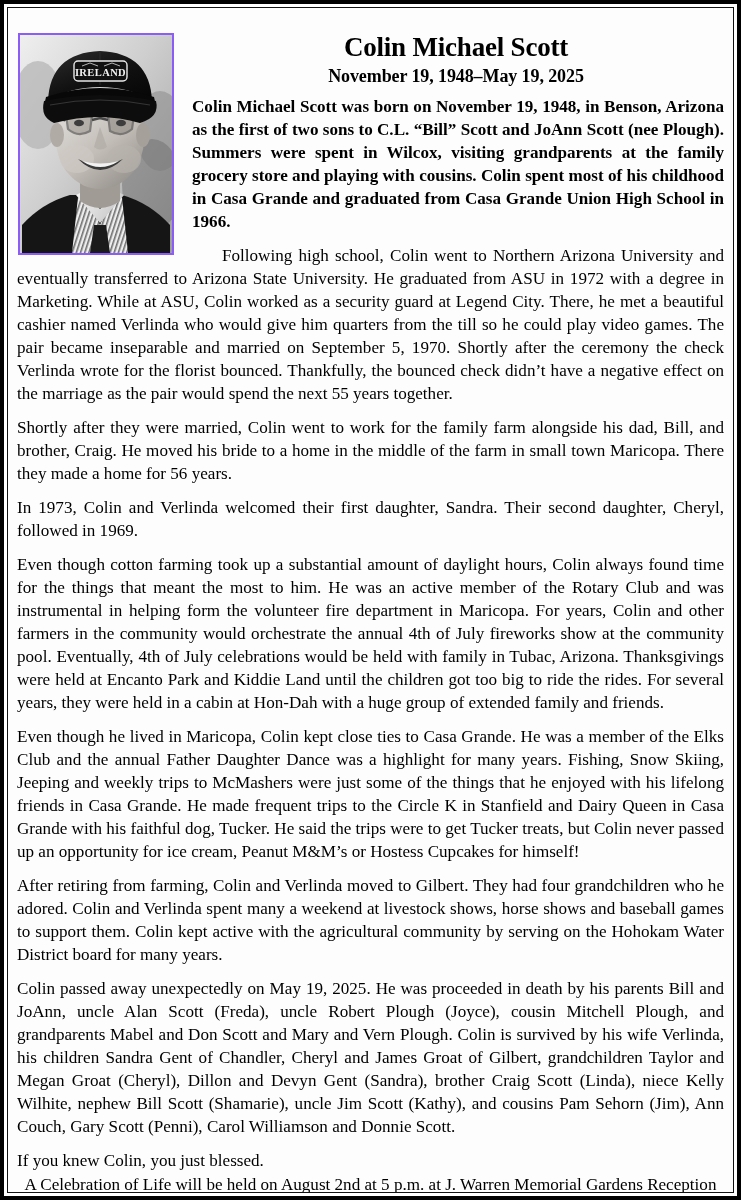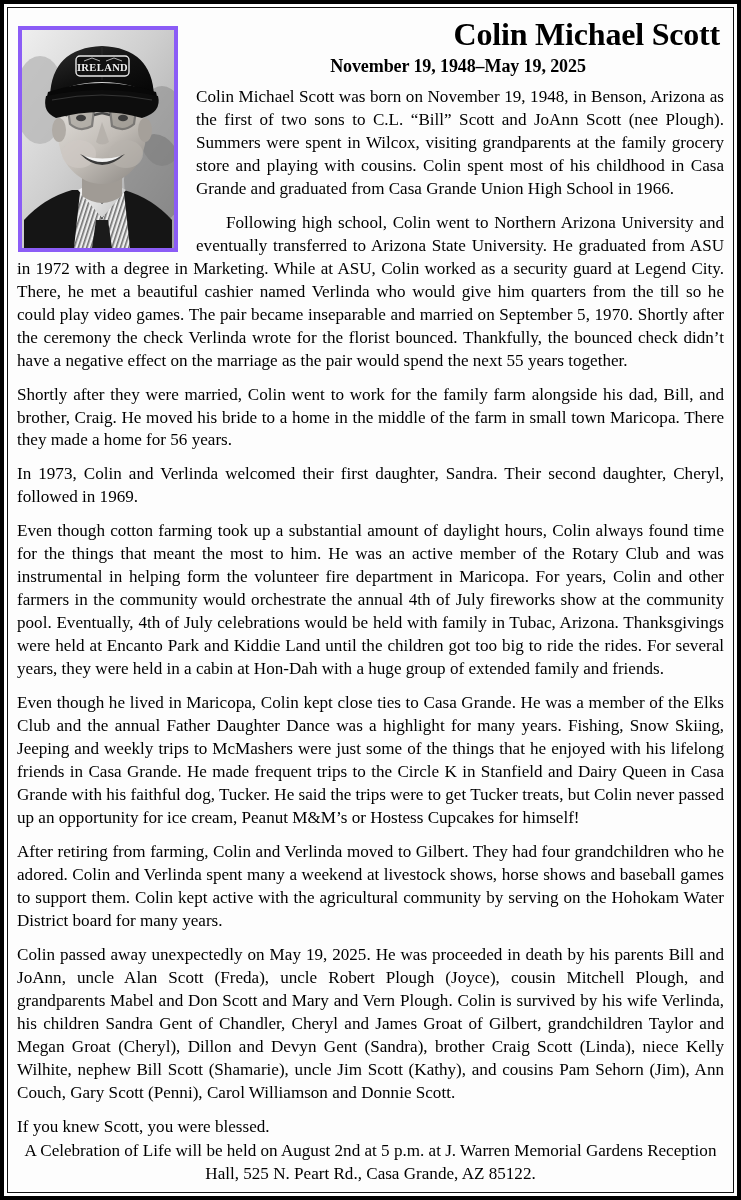--- a/index.html
+++ b/index.html
@@ -32,41 +32,40 @@
     background: #fdfdfd;
     padding: 7px 9px 6px 9px;
     overflow: hidden;
   }
 
   
   .portrait {
     float: left;
     width: 152px;
     height: 218px;
-    margin: 11px 18px 3px 1px;
-    border: 4px solid #8b5cf6;
+    margin: 18px 18px 3px 1px;
+    border: 2px solid #8b5cf6;
     position: relative;
     overflow: hidden;
     background: #d8d8d8;
   }
   .portrait svg { display: block; width: 100%; height: 100%; }
 
   
   .head-block {
     overflow: hidden;
     text-align: center;
     padding: 0 4px 0 0;
   }
   .deceased-name {
-    font-size: 32px;
+    font-size: 27px;
     font-weight: bold;
     line-height: 1.08;
     letter-spacing: -0.2px;
-    margin: 2px 0 0 0;
-    text-align: right;
+    margin: 18px 0 0 0;
   }
   .life-dates {
     font-size: 18px;
     font-weight: bold;
     line-height: 1.12;
     margin: 4px 0 0 0;
     letter-spacing: -0.1px;
   }
 
   
@@ -74,20 +73,21 @@
     font-size: 17.1px;
     line-height: 1.345;
     text-align: justify;
     text-justify: inter-word;
   }
   .body-copy p {
     margin: 0 0 11px 0;
   }
   .body-copy p.lead {
     margin-top: 10px;
+    font-weight: bold;
   }
   .body-copy p.indented {
     text-indent: 30px;
     font-family: Liberation Serif, serif;
   }
   .body-copy p.closing {
     text-align: center;
     margin-bottom: 0;
   }
   .body-copy p.closing-first {
@@ -196,19 +196,19 @@
 
     <div class="body-copy">
       <p class="lead">Colin Michael Scott was born on November 19, 1948, in Benson, Arizona as the first of two sons to C.L. “Bill” Scott and JoAnn Scott (nee Plough). Summers were spent in Wilcox, visiting grandparents at the family grocery store and playing with cousins. Colin spent most of his childhood in Casa Grande and graduated from Casa Grande Union High School in 1966.</p>
       <p class="indented">Following high school, Colin went to Northern Arizona University and eventually transferred to Arizona State University. He graduated from ASU in 1972 with a degree in Marketing. While at ASU, Colin worked as a security guard at Legend City. There, he met a beautiful cashier named Verlinda who would give him quarters from the till so he could play video games. The pair became inseparable and married on September 5, 1970. Shortly after the ceremony the check Verlinda wrote for the florist bounced. Thankfully, the bounced check didn’t have a negative effect on the marriage as the pair would spend the next 55 years together.</p>
       <p>Shortly after they were married, Colin went to work for the family farm alongside his dad, Bill, and brother, Craig. He moved his bride to a home in the middle of the farm in small town Maricopa. There they made a home for 56 years.</p>
       <p>In 1973, Colin and Verlinda welcomed their first daughter, Sandra. Their second daughter, Cheryl, followed in 1969.</p>
       <p>Even though cotton farming took up a substantial amount of daylight hours, Colin always found time for the things that meant the most to him. He was an active member of the Rotary Club and was instrumental in helping form the volunteer fire department in Maricopa. For years, Colin and other farmers in the community would orchestrate the annual 4th of July fireworks show at the community pool. Eventually, 4th of July celebrations would be held with family in Tubac, Arizona. Thanksgivings were held at Encanto Park and Kiddie Land until the children got too big to ride the rides. For several years, they were held in a cabin at Hon-Dah with a huge group of extended family and friends.</p>
       <p>Even though he lived in Maricopa, Colin kept close ties to Casa Grande. He was a member of the Elks Club and the annual Father Daughter Dance was a highlight for many years. Fishing, Snow Skiing, Jeeping and weekly trips to McMashers were just some of the things that he enjoyed with his lifelong friends in Casa Grande. He made frequent trips to the Circle K in Stanfield and Dairy Queen in Casa Grande with his faithful dog, Tucker. He said the trips were to get Tucker treats, but Colin never passed up an opportunity for ice cream, Peanut M&amp;M’s or Hostess Cupcakes for himself!</p>
       <p>After retiring from farming, Colin and Verlinda moved to Gilbert. They had four grandchildren who he adored. Colin and Verlinda spent many a weekend at livestock shows, horse shows and baseball games to support them. Colin kept active with the agricultural community by serving on the Hohokam Water District board for many years.</p>
       <p>Colin passed away unexpectedly on May 19, 2025. He was proceeded in death by his parents Bill and JoAnn, uncle Alan Scott (Freda), uncle Robert Plough (Joyce), cousin Mitchell Plough, and grandparents Mabel and Don Scott and Mary and Vern Plough. Colin is survived by his wife Verlinda, his children Sandra Gent of Chandler, Cheryl and James Groat of Gilbert, grandchildren Taylor and Megan Groat (Cheryl), Dillon and Devyn Gent (Sandra), brother Craig Scott (Linda), niece Kelly Wilhite, nephew Bill Scott (Shamarie), uncle Jim Scott (Kathy), and cousins Pam Sehorn (Jim), Ann Couch, Gary Scott (Penni), Carol Williamson and Donnie Scott.</p>
-      <p class="closing-first">If you knew Scott, you were blessed.</p>
+      <p class="closing-first">If you knew Colin, you just blessed.</p>
       <p class="closing">A Celebration of Life will be held on August 2nd at 5 p.m. at J. Warren Memorial Gardens Reception Hall, 525 N. Peart Rd., Casa Grande, AZ 85122.</p>
       <div class="clearer"></div>
     </div>
 
   </div>
 </div>
 
 </body></html>

